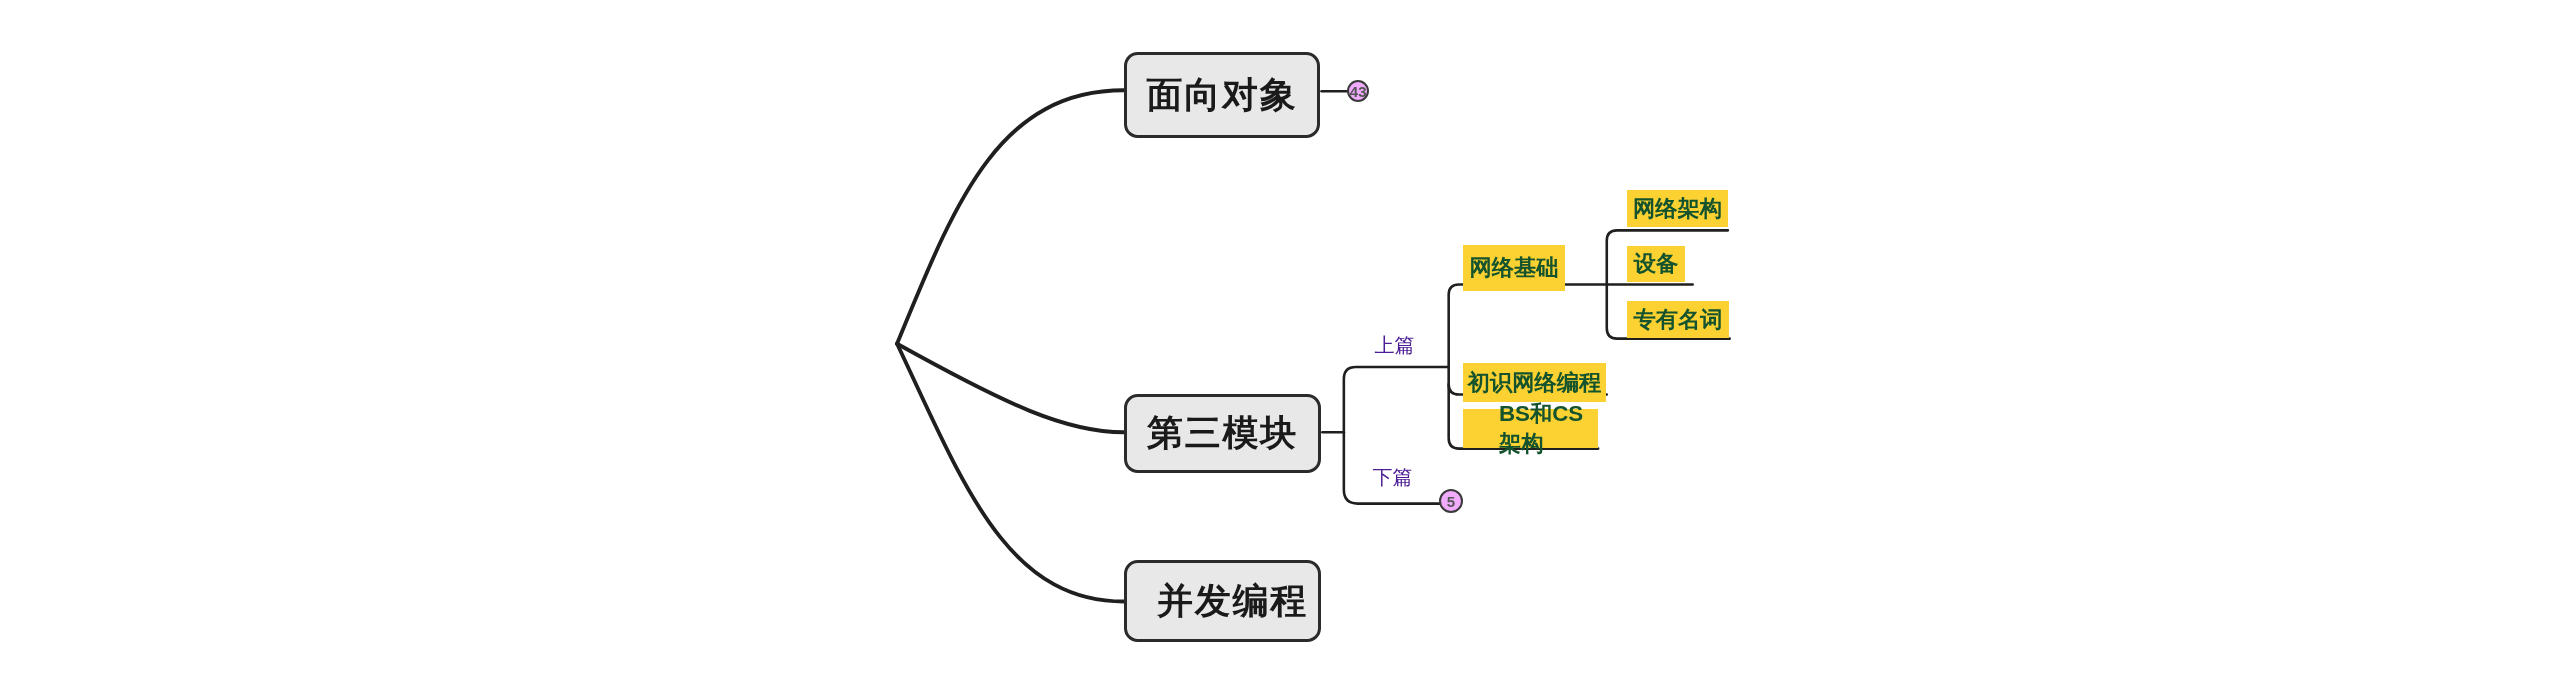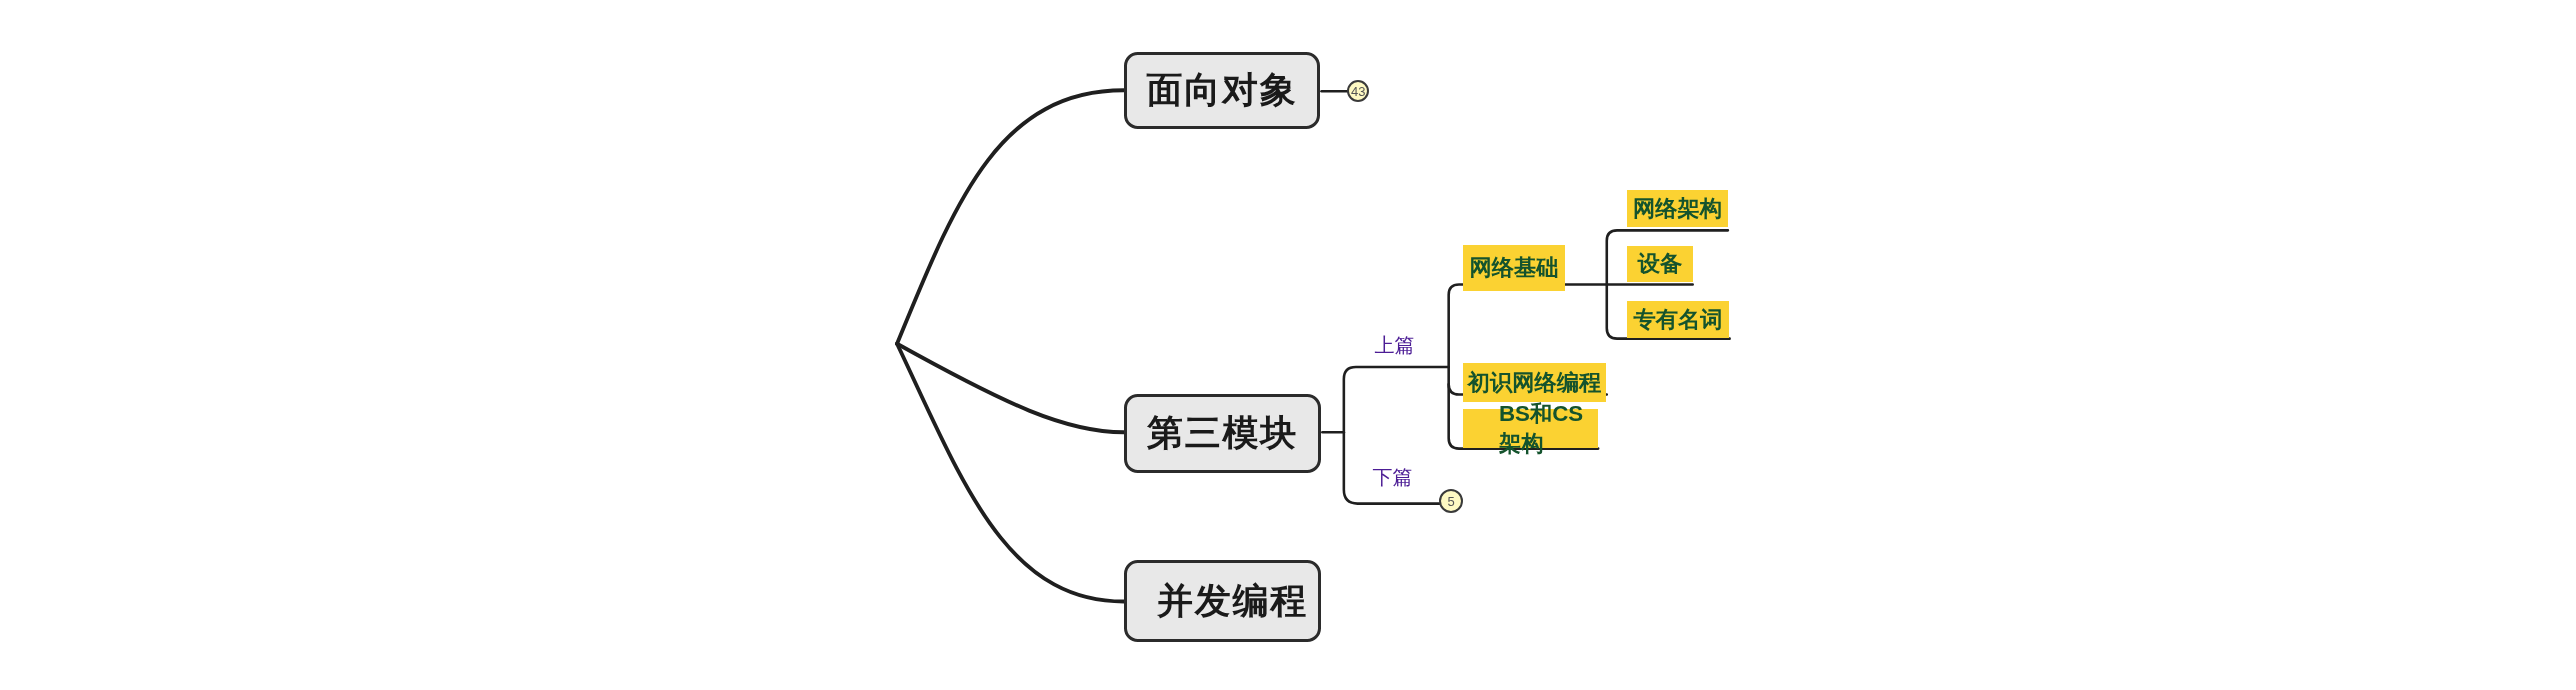--- a/index.html
+++ b/index.html
@@ -32,55 +32,55 @@
   }
 
   
   .node-branch {
     background: #E8E8E8;
     border: 3.4px solid #2B2B2B;
     border-radius: 13.7px;
     color: #1A1A1A;
     font-size: 36px; font-weight: 700; letter-spacing: 1.7px;
   }
-  .node-branch-oop         { left: 1124px; top: 52px;  width: 196px; height: 77px; }
+  .node-branch-oop         { left: 1124px; top: 52px;  width: 196px; height: 86px; }
   .node-branch-network     { left: 1124px; top: 394px; width: 197px; height: 79px; }
   .node-branch-concurrency { left: 1124px; top: 560px; width: 197px; height: 82px; padding-left: 20px; }
 
   
   .node-part {
     color: #4c1d95;
     font-size: 20px; font-weight: 500;
     background: transparent;
   }
   .node-part-1 { left: 1368px; top: 333px; width: 53px; height: 24px; }
   .node-part-2 { left: 1366px; top: 465px; width: 53px; height: 24px; }
 
   
   .node-leaf {
     background: #FBD232;
     color: #14532d;
     font-size: 22.3px; font-weight: 600;
   }
   .node-leaf-basics { left: 1463px; top: 245px; width: 102px; height: 46px; }
   .node-leaf-arch   { left: 1627px; top: 190px; width: 101px; height: 37px; }
-  .node-leaf-device { left: 1627px; top: 246px; width: 66px;  height: 36px; }
+  .node-leaf-device { left: 1627px; top: 246px; width: 58px;  height: 36px; }
   .node-leaf-terms  { left: 1627px; top: 301px; width: 102px; height: 37px; }
   .node-leaf-intro  { left: 1463px; top: 363px; width: 143px; height: 39px; }
   .node-leaf-bscs   { left: 1463px; top: 409px; width: 135px; height: 39px; padding-left: 36px; }
 
   
   .badge {
     position: absolute; z-index: 2;
-    background: #fef9c3;
+    background: #f0abfc;
     border: 2.1px solid #3A3A3A;
     border-radius: 50%;
     display: flex; align-items: center; justify-content: center;
     color: #555555;
-    font-size: 13px; font-weight: 400;
+    font-size: 15px; font-weight: 700;
     cursor: pointer;
   }
   .badge-oop   { left: 1347px; top: 80px;  width: 22.3px; height: 22.3px; }
   .badge-part2 { left: 1439px; top: 489px; width: 24px; height: 24px; }
 </style>
 </head>
 <body>
 
 <div id="canvas">
 

